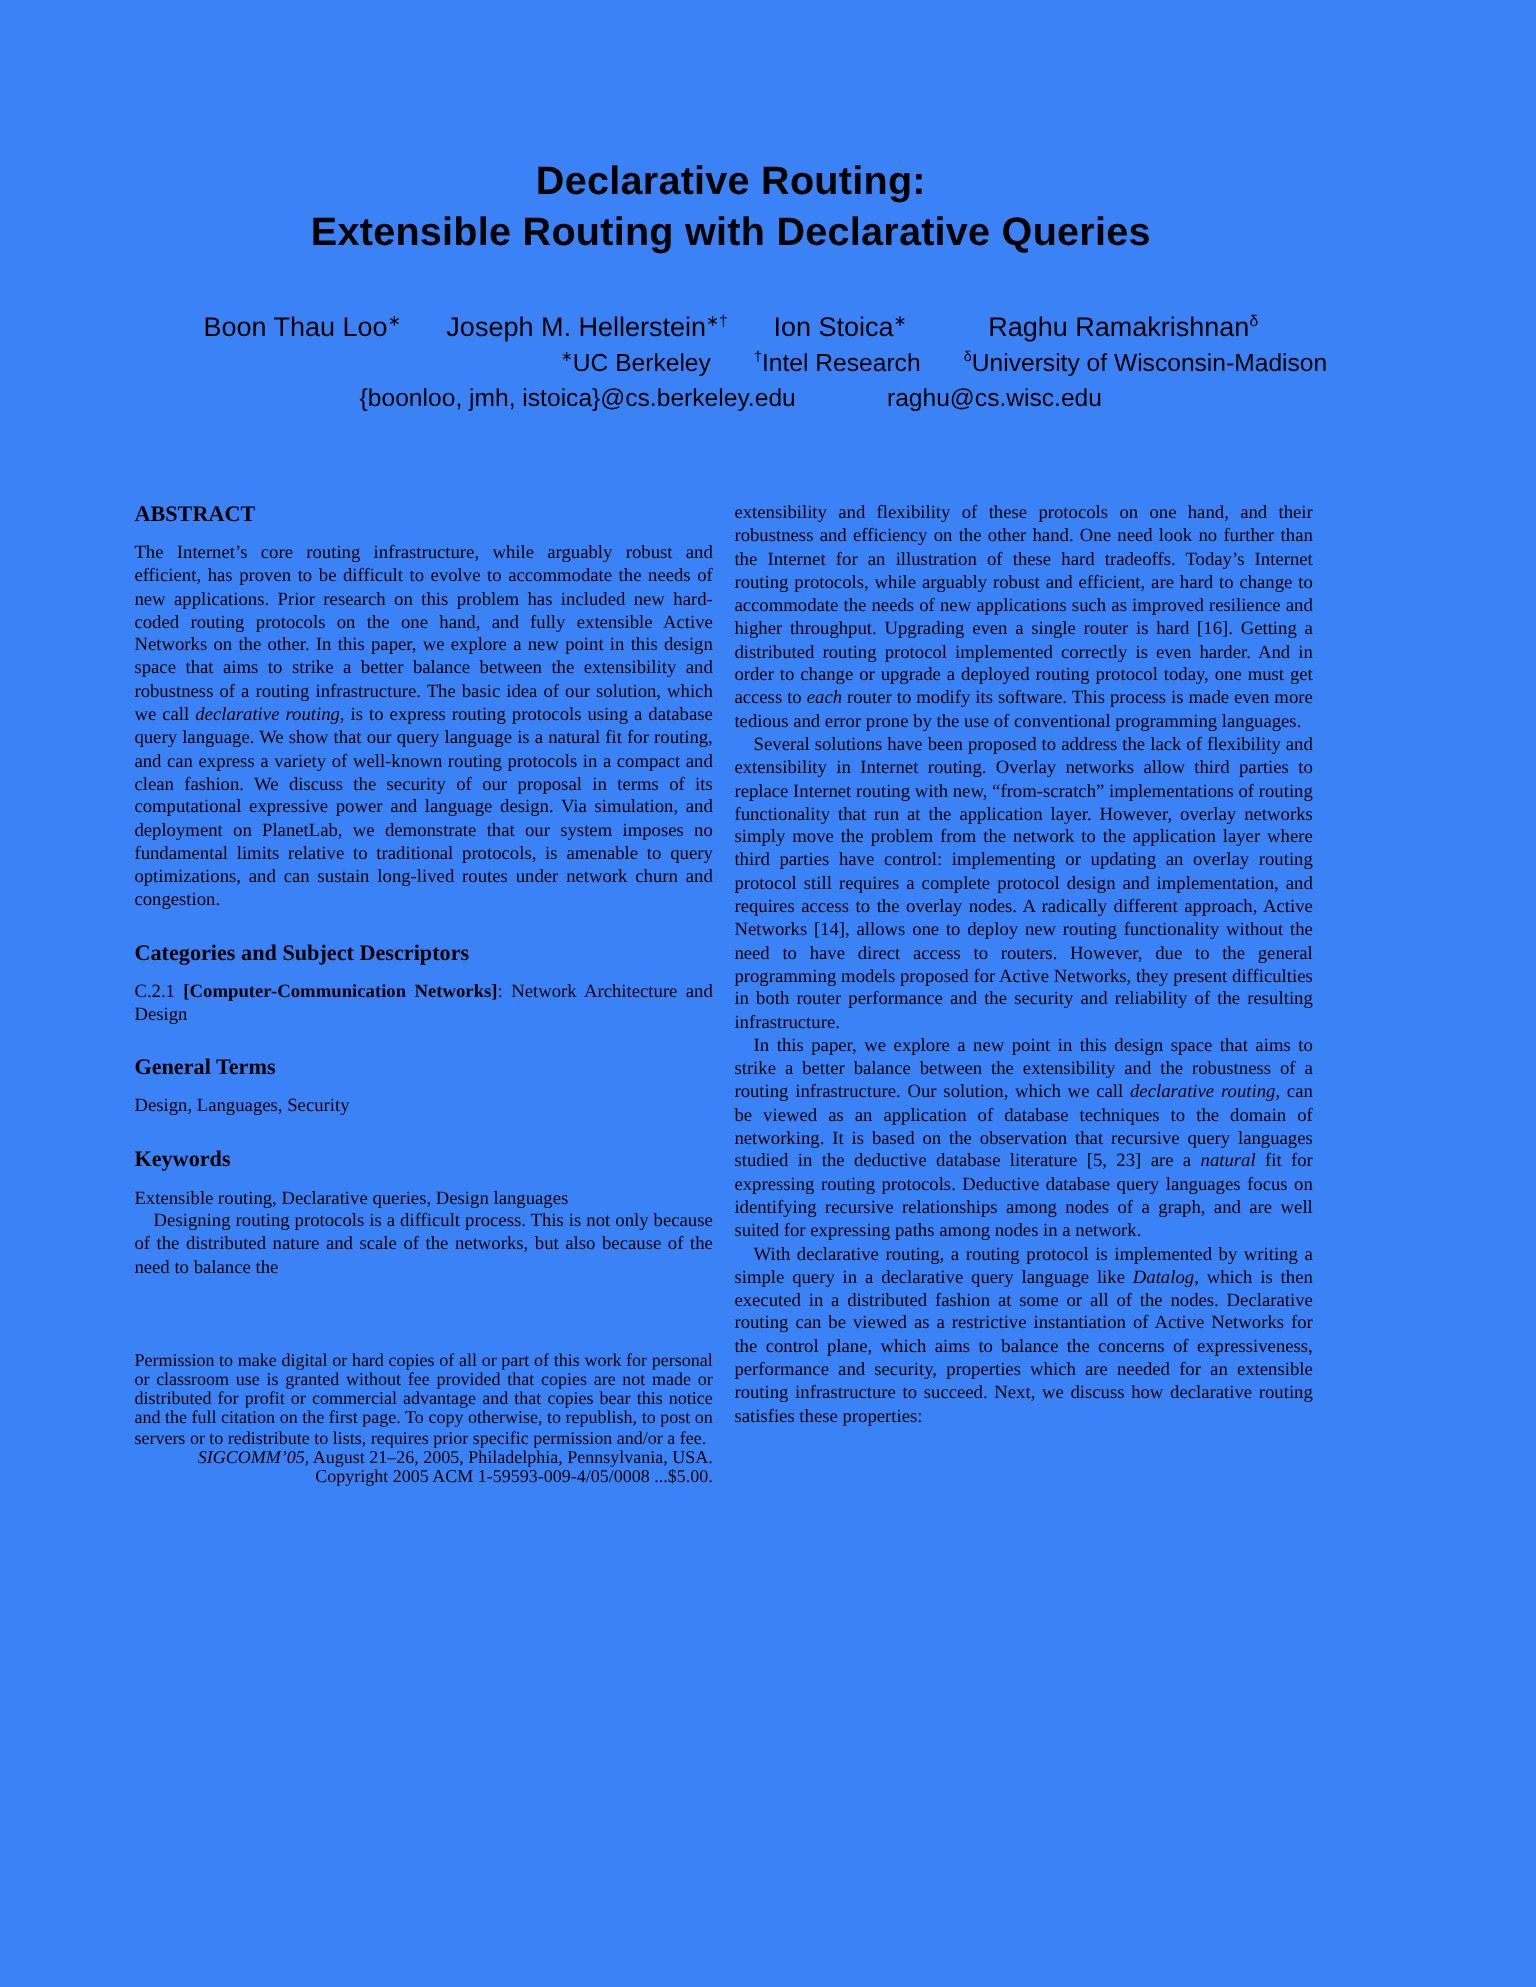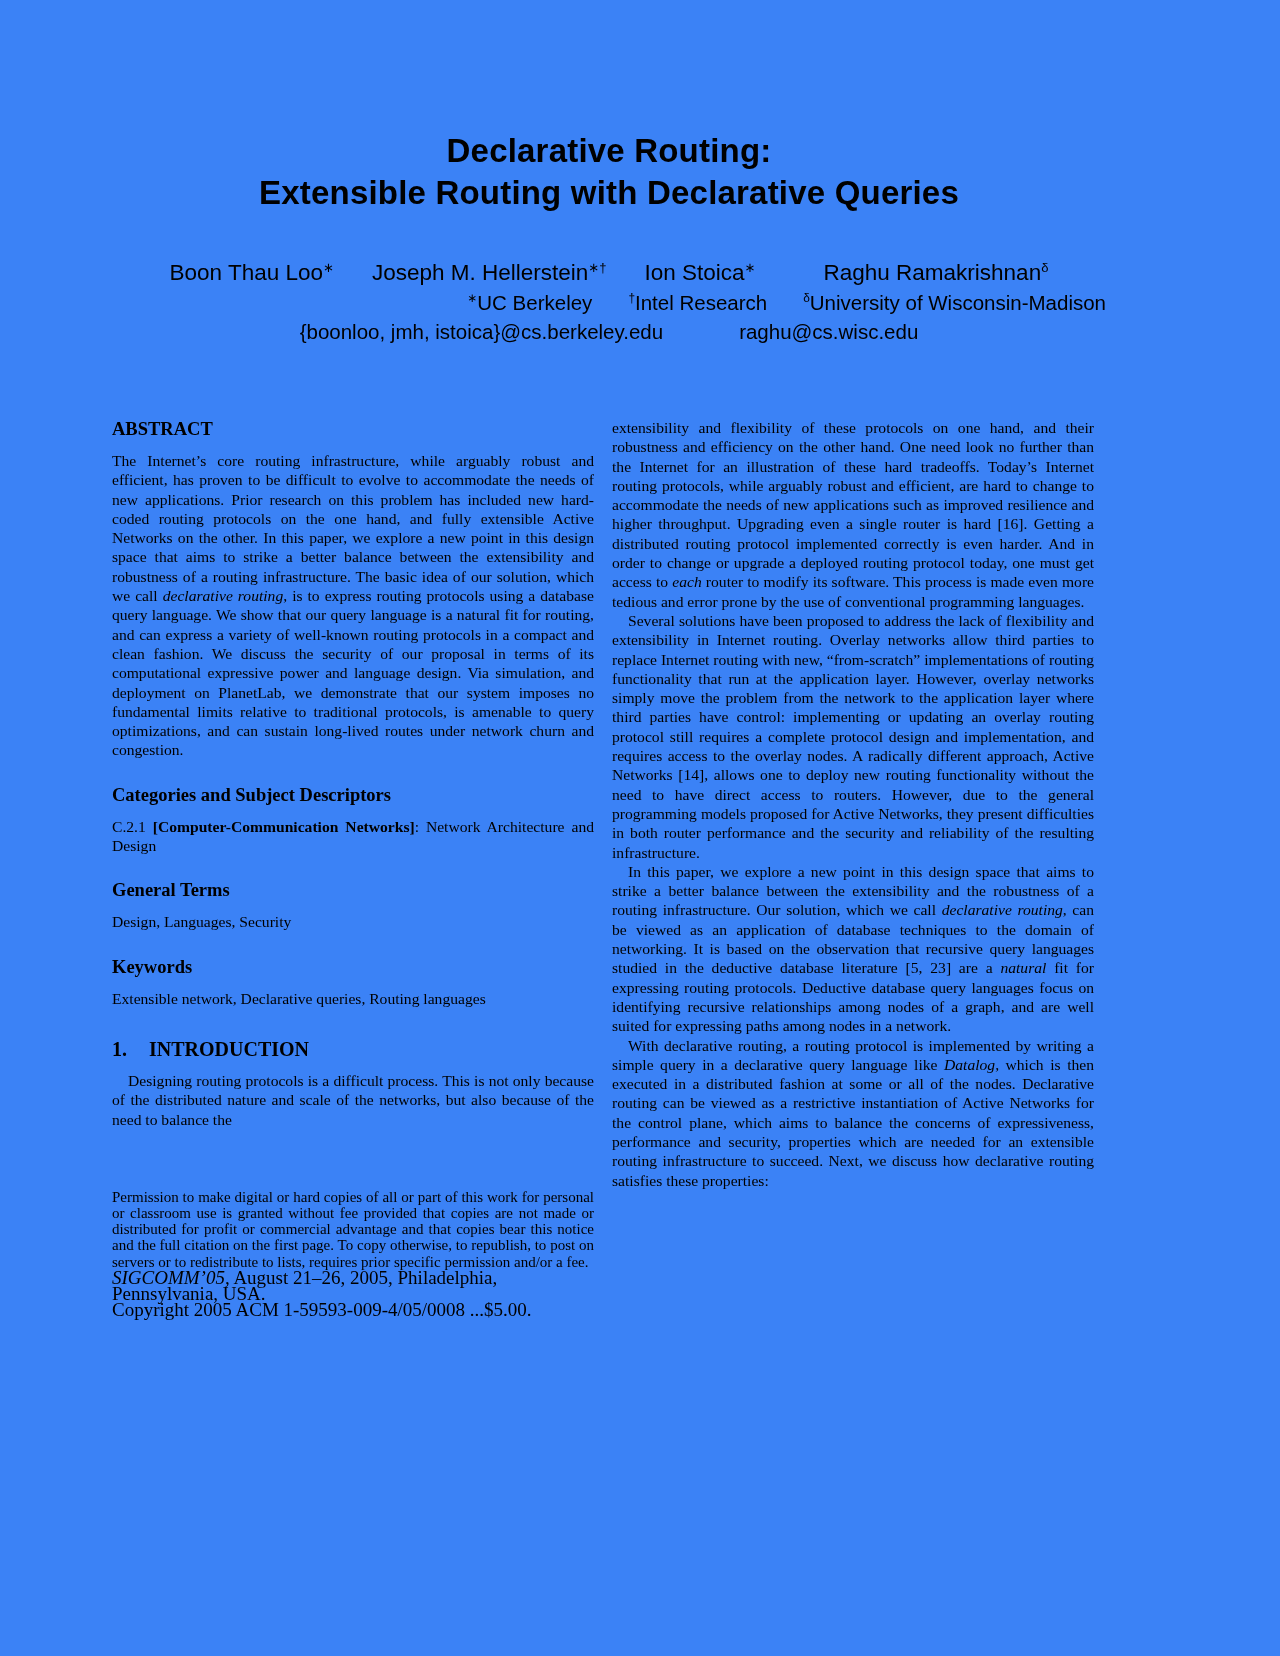--- a/index.html
+++ b/index.html
@@ -79,21 +79,21 @@
   .body.indent { text-indent: 16px; }
   i { font-style: italic; }
   b { font-weight: bold; }
   
   .footnote { margin-top: 60px; }
   .fn-perm {
     font-size: 15px;
     line-height: 16.2px;
     text-align: justify;
   }
-  .fn-line { font-size: 19px; line-height: 16.2px; text-align: left; }
+  .fn-line { font-size: 15px; line-height: 16.2px; text-align: right; }
 </style>
 </head>
 <body>
 
 <div class="page">
 
   <header class="header">
     <h1 class="title">
       <span class="title-line">Declarative Routing:</span>
       <span class="title-line">Extensible Routing with Declarative Queries</span>
@@ -124,23 +124,22 @@
       <h2 class="sec">ABSTRACT</h2>
       <p class="body">The Internet’s core routing infrastructure, while arguably robust and efficient, has proven to be difficult to evolve to accommodate the needs of new applications. Prior research on this problem has included new hard-coded routing protocols on the one hand, and fully extensible Active Networks on the other. In this paper, we explore a new point in this design space that aims to strike a better balance between the extensibility and robustness of a routing infrastructure. The basic idea of our solution, which we call <i>declarative routing</i>, is to express routing protocols using a database query language. We show that our query language is a natural fit for routing, and can express a variety of well-known routing protocols in a compact and clean fashion. We discuss the security of our proposal in terms of its computational expressive power and language design. Via simulation, and deployment on PlanetLab, we demonstrate that our system imposes no fundamental limits relative to traditional protocols, is amenable to query optimizations, and can sustain long-lived routes under network churn and congestion.</p>
 
       <h2 class="sec">Categories and Subject Descriptors</h2>
       <p class="body">C.2.1 <b>[Computer-Communication Networks]</b>: Network Architecture and Design</p>
 
       <h2 class="sec">General Terms</h2>
       <p class="body">Design, Languages, Security</p>
 
       <h2 class="sec">Keywords</h2>
-      <p class="body">Extensible network, Declarative queries, Routing languages</p>
+      <p class="body">Extensible routing, Declarative queries, Design languages</p>
 
-      <h2 class="sec numbered"><span class="secnum">1.</span><span>INTRODUCTION</span></h2>
       <p class="body indent">Designing routing protocols is a difficult process. This is not only because of the distributed nature and scale of the networks, but also because of the need to balance the</p>
 
       <div class="footnote">
         <p class="fn-perm">Permission to make digital or hard copies of all or part of this work for personal or classroom use is granted without fee provided that copies are not made or distributed for profit or commercial advantage and that copies bear this notice and the full citation on the first page. To copy otherwise, to republish, to post on servers or to redistribute to lists, requires prior specific permission and/or a fee.</p>
         <p class="fn-line"><i>SIGCOMM’05,</i> August 21–26, 2005, Philadelphia, Pennsylvania, USA.</p>
         <p class="fn-line">Copyright 2005 ACM 1-59593-009-4/05/0008 ...$5.00.</p>
       </div>
     </section>
 
     <section class="col">

